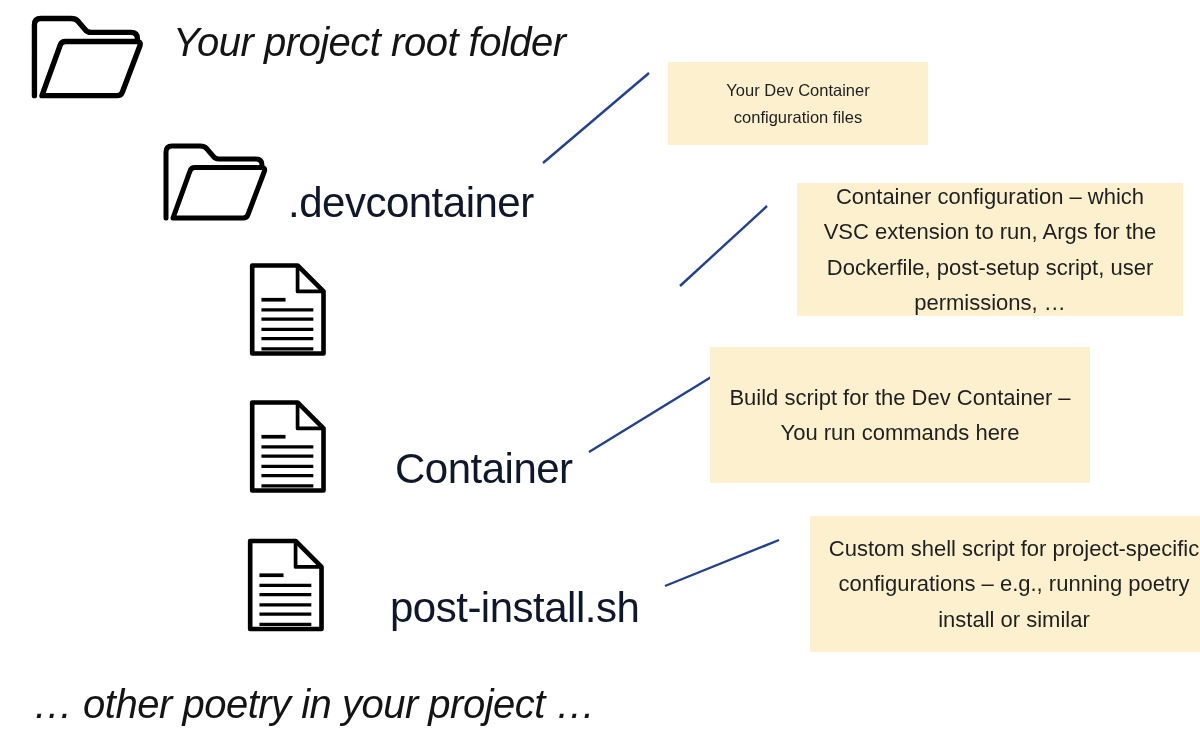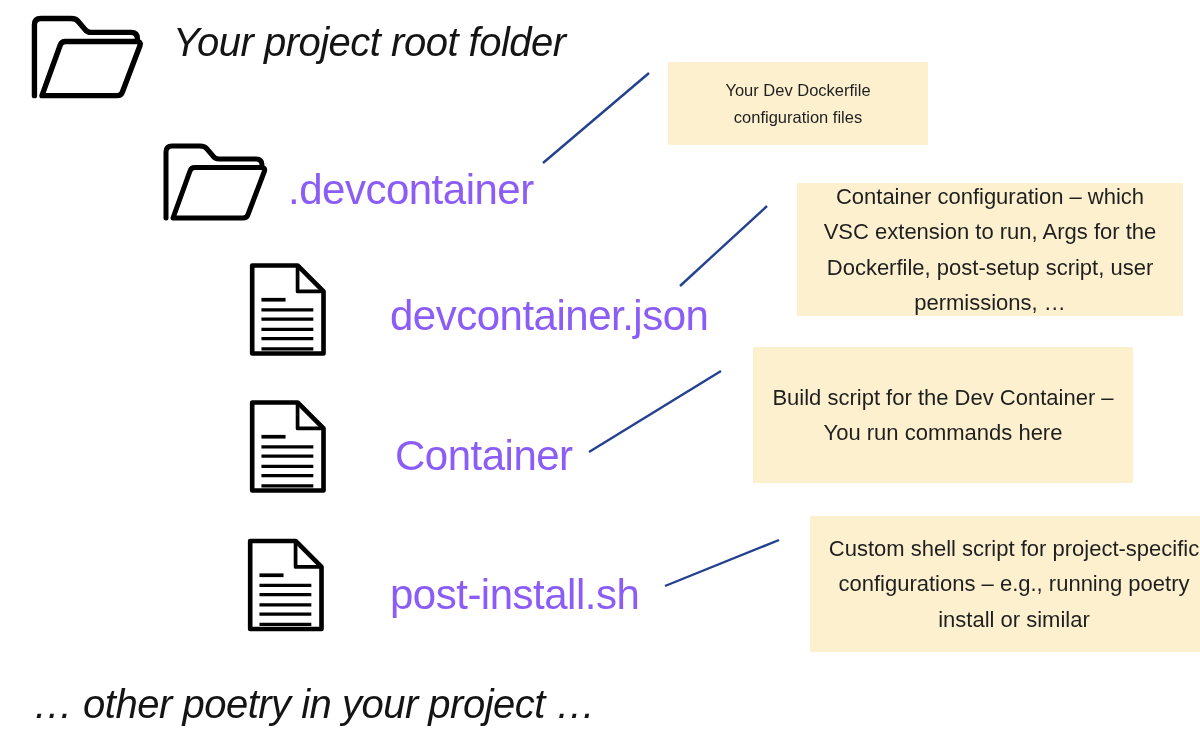--- a/index.html
+++ b/index.html
@@ -19,23 +19,24 @@
   .heading-italic {
     font-style: italic;
     font-size: 40px;
     color: #141414;
     white-space: nowrap;
     letter-spacing: -0.5px;
   }
 
   .node-label {
     font-size: 42px;
-    color: #8b5cf6;
+    color: #0f172a;
     white-space: nowrap;
     letter-spacing: -0.5px;
+    margin-top: 13px;
   }
 
   .callout {
     background: #FCF0CF;
     display: flex;
     align-items: center;
     justify-content: center;
     text-align: center;
     font-size: 22px;
     line-height: 1.6;
@@ -92,21 +93,20 @@
   <div class="abs node-label" style="left:288px; top:166px;">.devcontainer</div>
 
   <div class="abs" style="left:242px; top:259px;">
     <svg class="icon-svg" width="88" height="100" viewBox="0 0 95 100" fill="none">
       <path d="M11,3 H60 L88,31 V98 H11 Z" stroke="#000" stroke-width="5" stroke-linejoin="round" fill="#fff"></path>
       <path d="M60,3 V31 H88" stroke="#000" stroke-width="4" stroke-linejoin="round" fill="none"></path>
       <path d="M21,40 H47" stroke="#000" stroke-width="4"></path>
       <path d="M21,51 H77 M21,61 H77 M21,72 H77 M21,82 H77 M21,93 H77" stroke="#000" stroke-width="3.5"></path>
     </svg>
   </div>
-  <div class="abs node-label" style="left:390px; top:292px;">devcontainer.json</div>
 
   <div class="abs" style="left:242px; top:396px;">
     <svg class="icon-svg" width="88" height="100" viewBox="0 0 95 100" fill="none">
       <path d="M11,3 H60 L88,31 V98 H11 Z" stroke="#000" stroke-width="5" stroke-linejoin="round" fill="#fff"></path>
       <path d="M60,3 V31 H88" stroke="#000" stroke-width="4" stroke-linejoin="round" fill="none"></path>
       <path d="M21,40 H47" stroke="#000" stroke-width="4"></path>
       <path d="M21,51 H77 M21,61 H77 M21,72 H77 M21,82 H77 M21,93 H77" stroke="#000" stroke-width="3.5"></path>
     </svg>
   </div>
   <div class="abs node-label" style="left:395px; top:432px;">Container</div>
@@ -115,28 +115,28 @@
     <svg class="icon-svg" width="88" height="105" viewBox="0 0 95 100" fill="none">
       <path d="M11,3 H60 L88,31 V98 H11 Z" stroke="#000" stroke-width="5" stroke-linejoin="round" fill="#fff"></path>
       <path d="M60,3 V31 H88" stroke="#000" stroke-width="4" stroke-linejoin="round" fill="none"></path>
       <path d="M21,40 H47" stroke="#000" stroke-width="4"></path>
       <path d="M21,51 H77 M21,61 H77 M21,72 H77 M21,82 H77 M21,93 H77" stroke="#000" stroke-width="3.5"></path>
     </svg>
   </div>
   <div class="abs node-label" style="left:390px; top:571px;">post-install.sh</div>
 
   <div class="abs callout" style="left:668px; top:62px; width:260px; height:83px; font-size:16.5px;">
-    <span>Your Dev Dockerfile configuration files</span>
+    <span>Your Dev Container configuration files</span>
   </div>
 
   <div class="abs callout" style="left:797px; top:183px; width:386px; height:133px;">
     <span>Container configuration – which VSC extension to run, Args for the Dockerfile, post-setup script, user permissions, …</span>
   </div>
 
-  <div class="abs callout" style="left:753px; top:347px; width:380px; height:136px;">
+  <div class="abs callout" style="left:710px; top:347px; width:380px; height:136px;">
     <span>Build script for the Dev Container – You run commands here</span>
   </div>
 
   <div class="abs callout" style="left:810px; top:516px; width:408px; height:136px;">
     <span>Custom shell script for project-specific configurations – e.g., running poetry install or similar</span>
   </div>
 
   <div class="abs footer-note" style="left:33px; top:682px;">… other poetry in your project …</div>
 
 </div>

